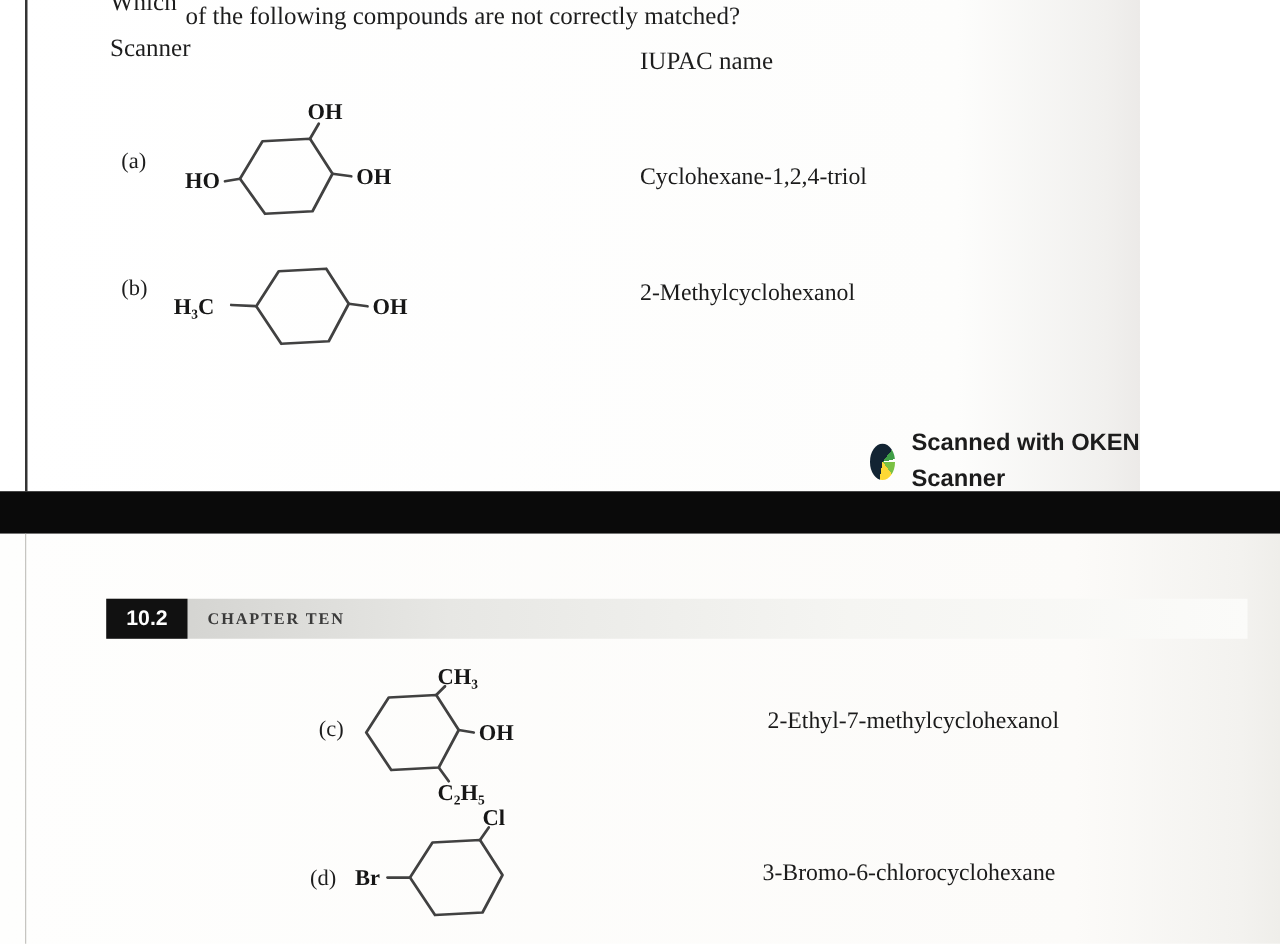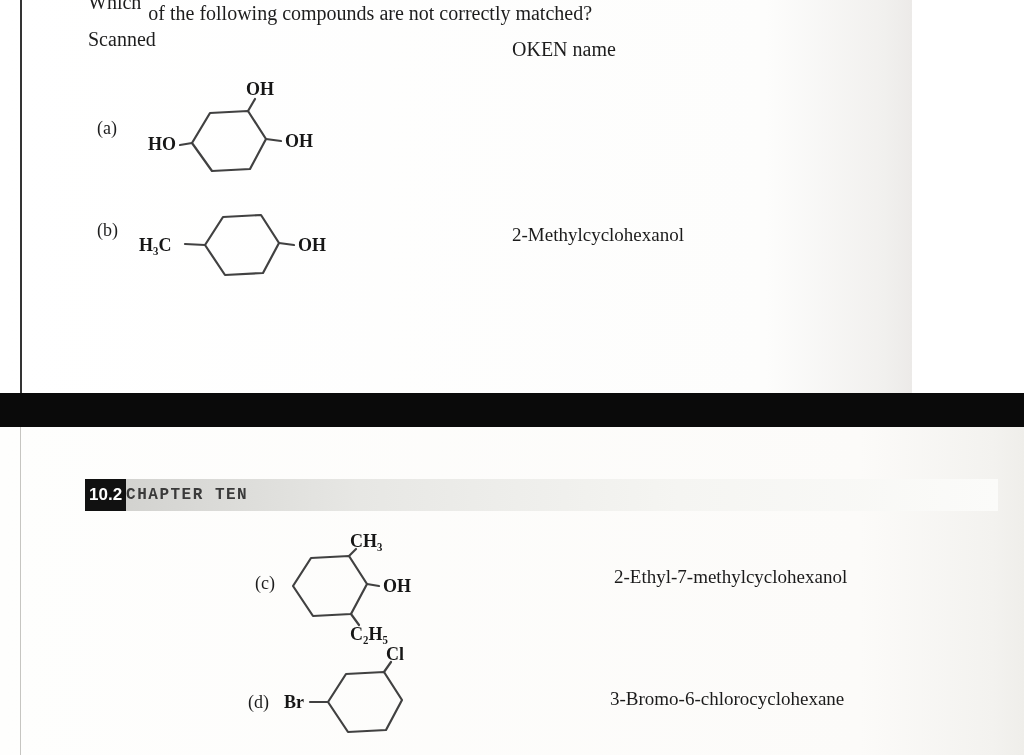--- a/index.html
+++ b/index.html
@@ -71,63 +71,68 @@
   .page-bottom {
     position:absolute; left:0; top:427px; width:1024px; height:328px;
     background:linear-gradient(90deg,#fefefd 0%,#fcfbf9 84%,#f3f2ef 97%,#efeeea 100%);
   }
   .section-strip {
     position:absolute; left:85px; top:52px; width:913px; height:32px;
     display:flex; align-items:center;
     background:linear-gradient(90deg,#cfcfcc 0%,#e7e7e4 30%,#f5f5f2 65%,#fbfbf9 100%);
   }
   .section-num {
-    height:32px; padding:0 4px; display:flex; align-items:center;
+    height:32px; padding:0 16px; display:flex; align-items:center;
     background:var(--section-box,#111111); color:#ffffff;
     font-family:"Liberation Sans","DejaVu Sans",sans-serif; font-weight:bold; font-size:17px;
   }
   .section-title {
-    font-size:16px; font-weight:bold;
-    letter-spacing:1.5px; color:#3a3a3a;font-family:Liberation Mono, monospace;
+    margin-left:16px; font-size:13px; font-weight:bold;
+    letter-spacing:1.5px; color:#3a3a3a;
   }
 </style>
 </head>
 <body>
 
 <div class="page-top">
   <div class="left-rule"></div>
 
   <div class="question-line">
     <span class="clip-word">Which</span><span>of the following compounds are not correctly matched?</span>
   </div>
 
-  <div class="hdr-compound">Scanned</div>
-  <div class="hdr-iupac">OKEN name</div>
+  <div class="hdr-compound">Scanner</div>
+  <div class="hdr-iupac">IUPAC name</div>
 
   <div class="opt opt-a">(a)</div>
   <svg class="struct struct-a" width="210" height="110" viewBox="0 0 210 110">
     <polygon points="62,68 80,38 118,36 136,64 120,94 82,96"></polygon>
     <line x1="118" y1="36" x2="125" y2="24"></line>
     <text x="116" y="20">OH</text>
     <line x1="50" y1="70" x2="62" y2="68"></line>
     <text text-anchor="end" x="46" y="75">HO</text>
     <line x1="136" y1="64" x2="151" y2="66"></line>
     <text x="155" y="72">OH</text>
   </svg>
+  <div class="iupac iupac-a">Cyclohexane-1,2,4-triol</div>
 
   <div class="opt opt-b">(b)</div>
   <svg class="struct struct-b" width="230" height="97" viewBox="0 0 230 97">
     <polygon points="80,47 98,19 136,17 154,45 138,75 100,77"></polygon>
     <text x="14" y="53">H₃C</text>
     <line x1="60" y1="46" x2="80" y2="47"></line>
     <line x1="154" y1="45" x2="169" y2="47"></line>
     <text x="173" y="53">OH</text>
   </svg>
   <div class="iupac iupac-b">2-Methylcyclohexanol</div>
 
+  <div class="oken">
+    <span class="oken-logo"></span>
+    <span class="oken-text">Scanned with OKEN Scanner</span>
+  </div>
 </div>
 
 <div class="black-band"></div>
 
 <div class="page-bottom">
   <div class="left-rule-b"></div>
 
   <div class="section-strip">
     <span class="section-num">10.2</span>
     <span class="section-title">CHAPTER TEN</span>

